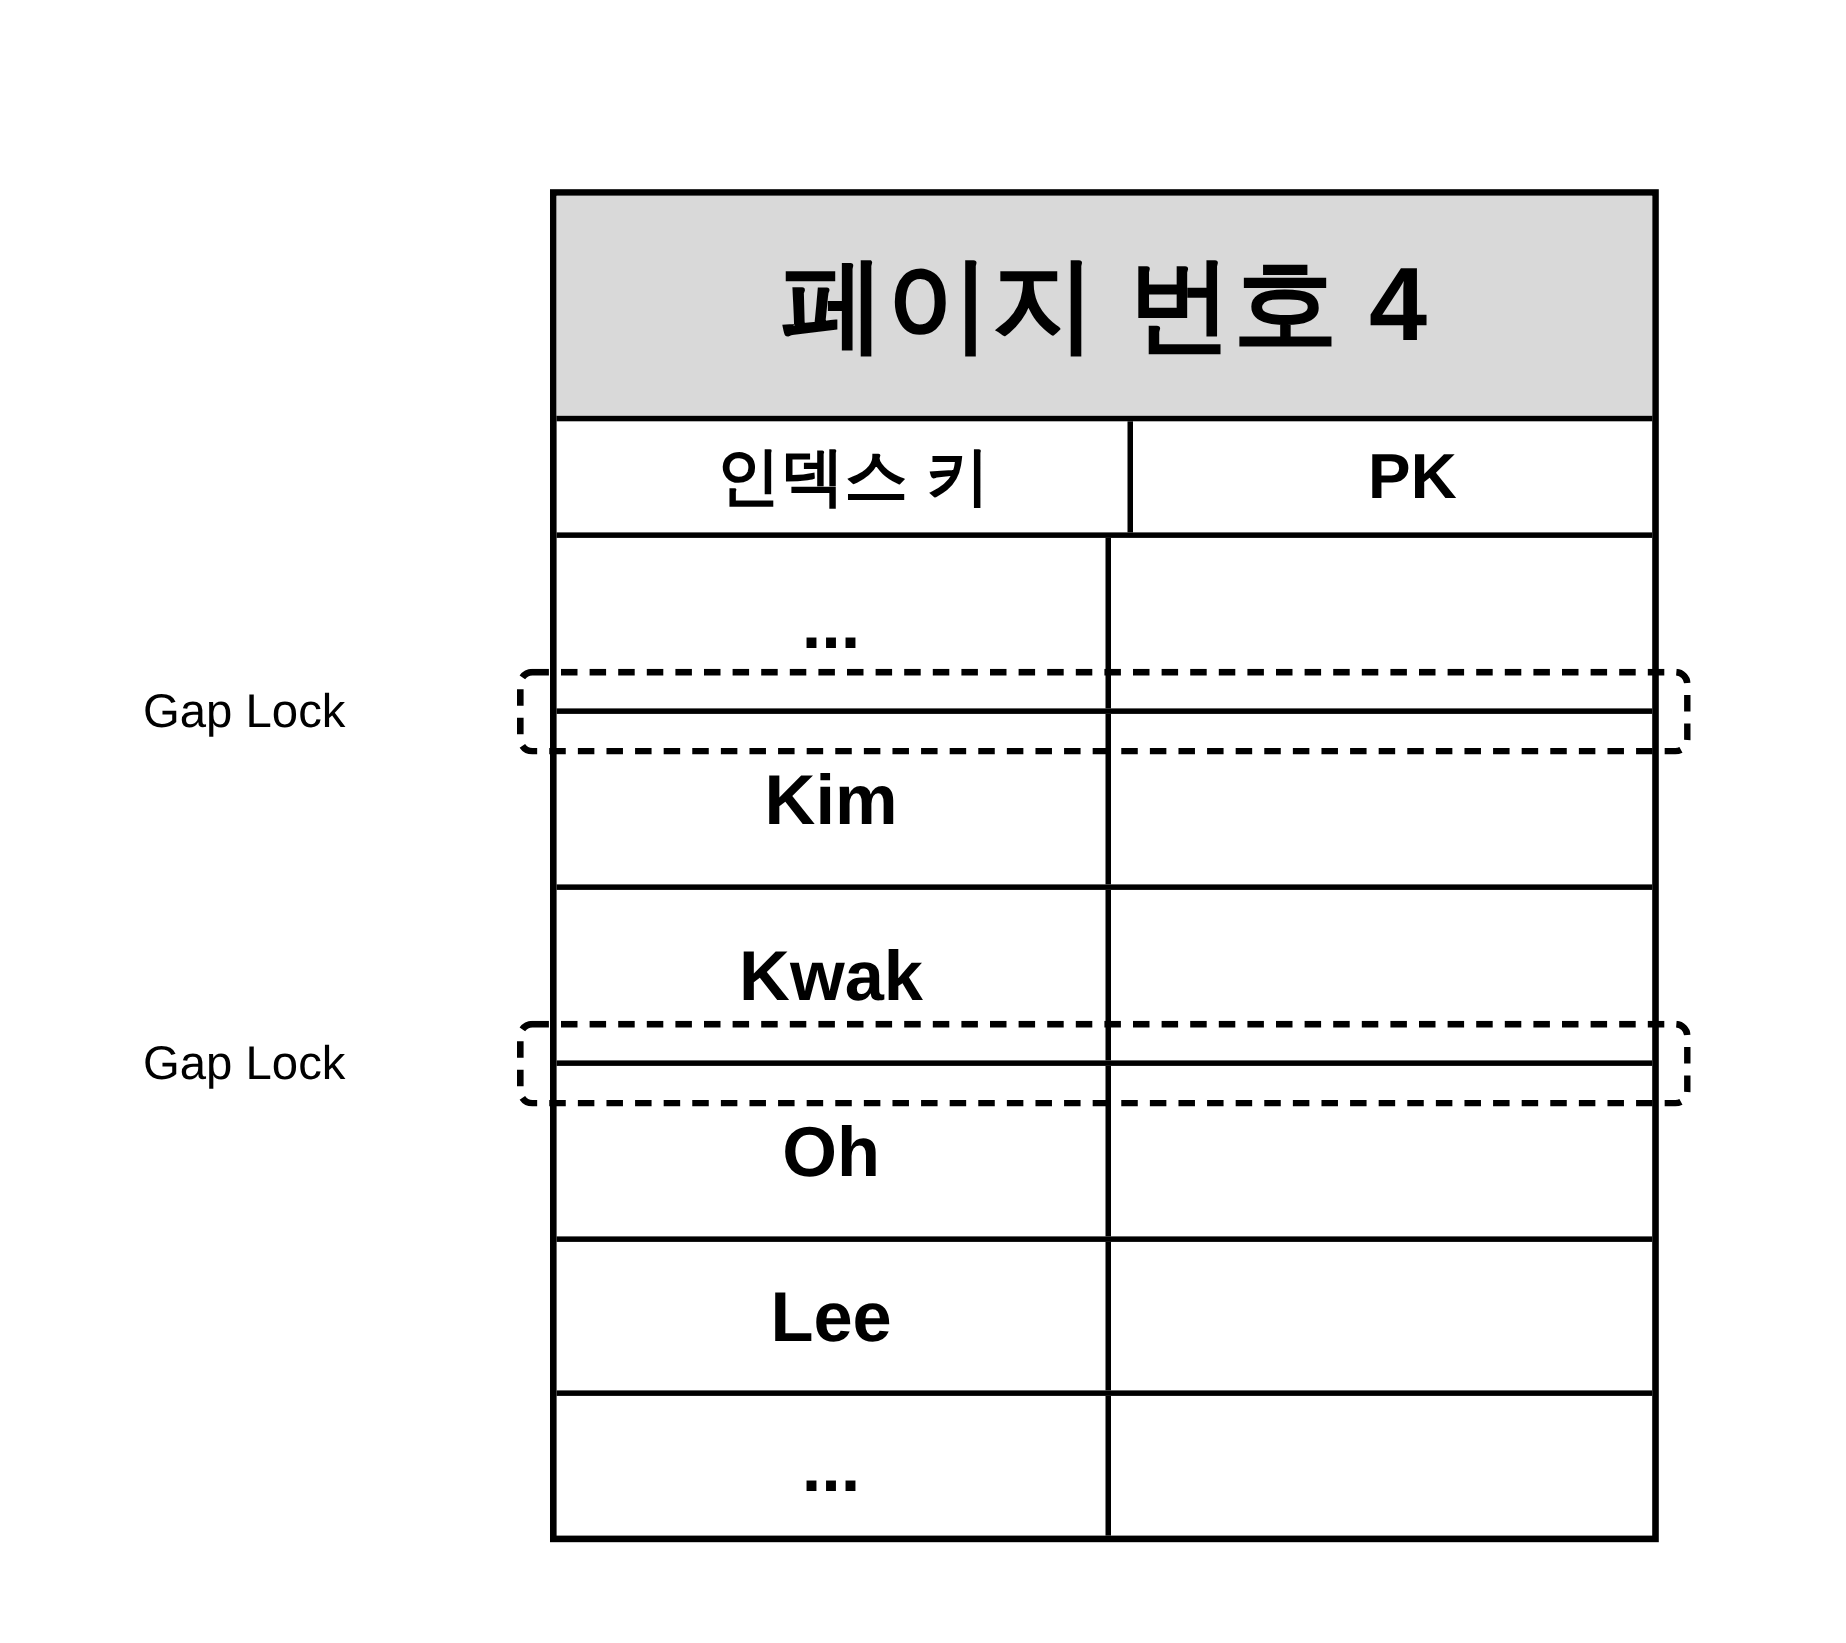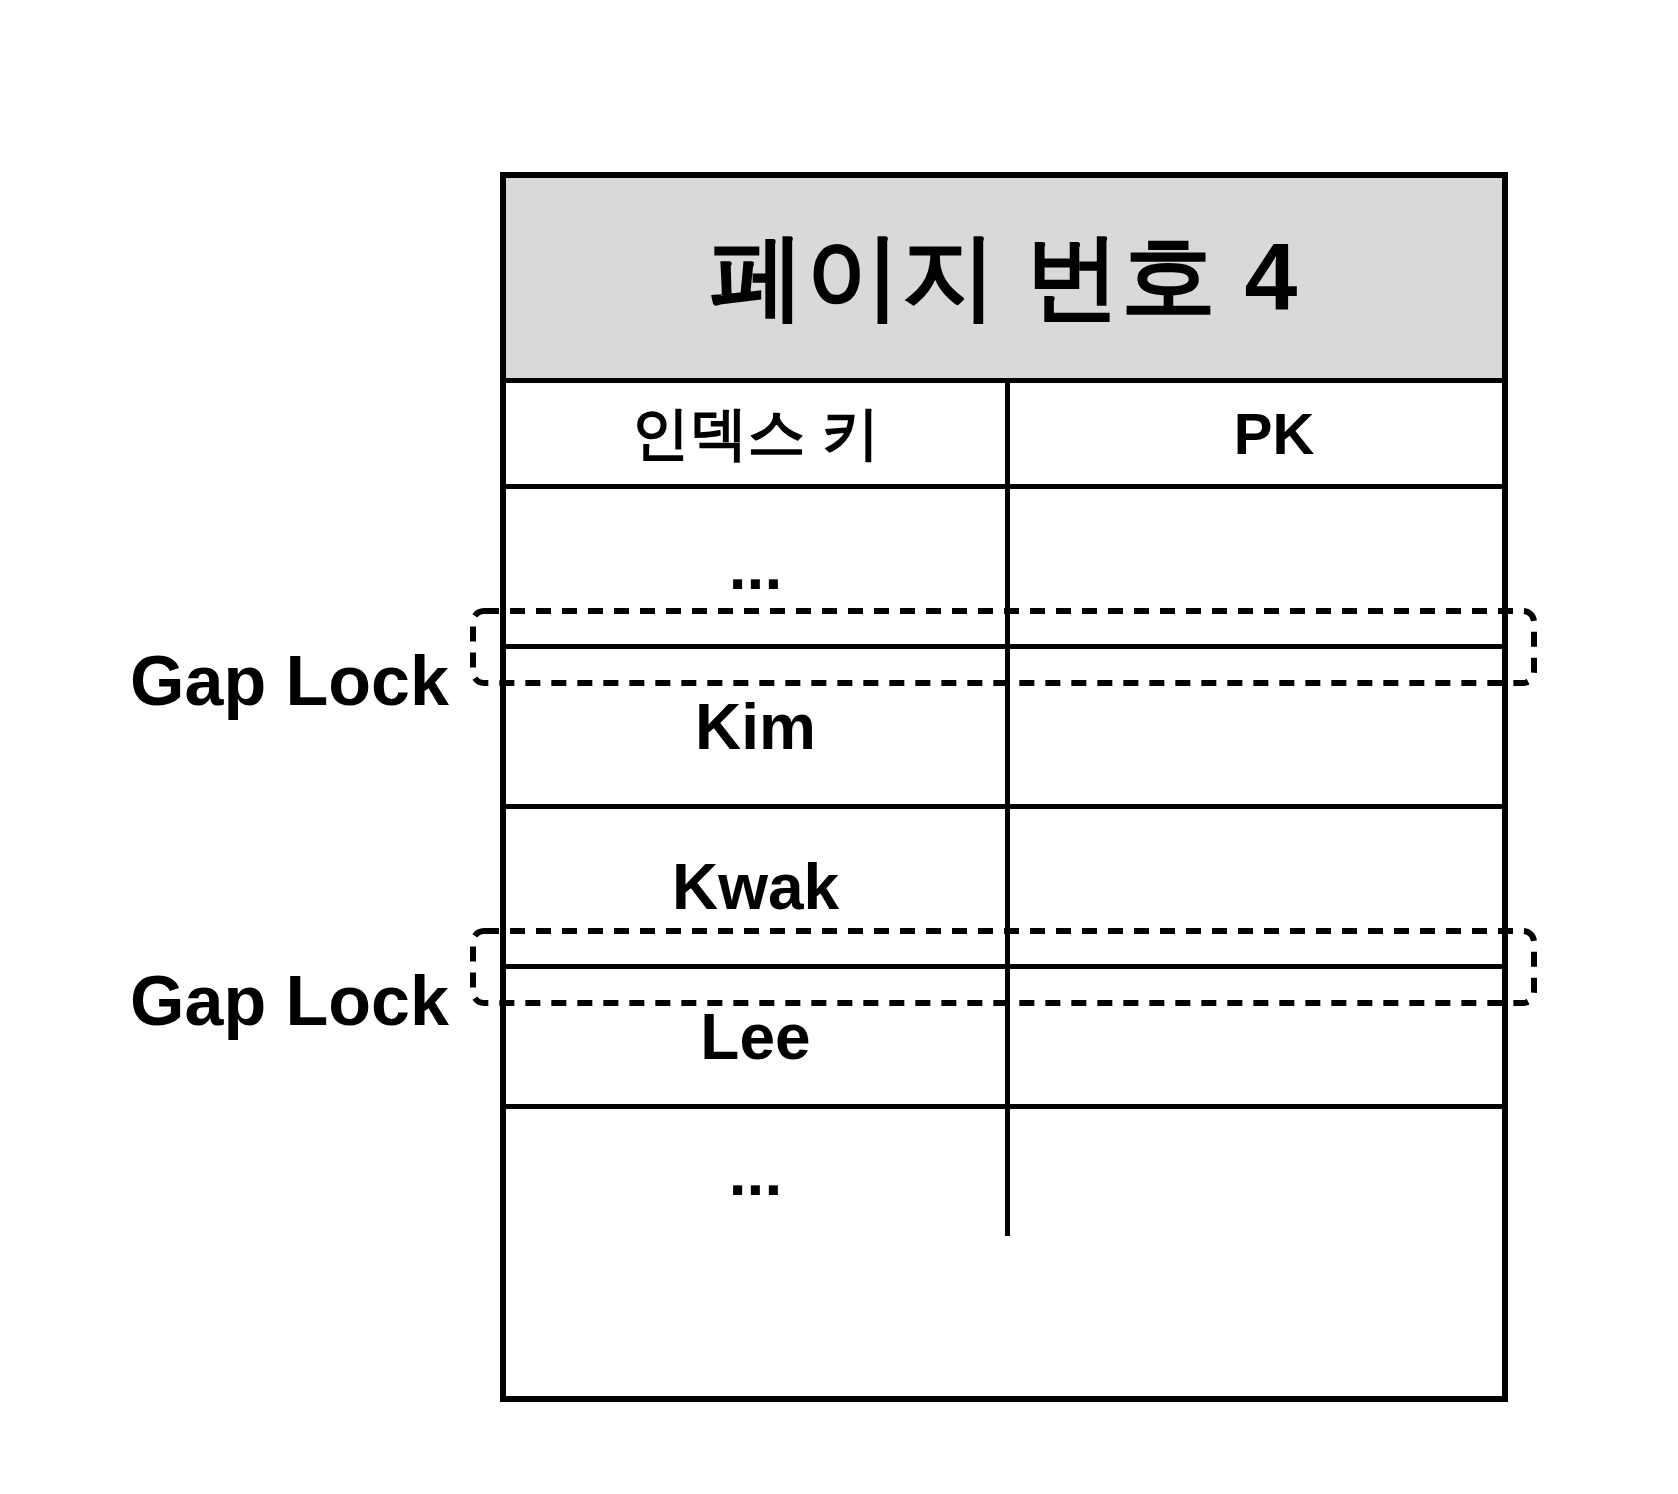--- a/index.html
+++ b/index.html
@@ -23,21 +23,21 @@
     background:#fff;
   }
   .t-row{display:flex;box-sizing:border-box;flex:0 0 auto;}
   .t-row + .t-row{border-top:5px solid #000;}
 
   .title-row{height:200px;background:#d9d9d9;align-items:center;justify-content:center;}
   .title-row .title-text{
     font-size:95px;font-weight:bold;letter-spacing:1px;
   }
 
-  .head-row{height:106px;}
+  .head-row{height:106px;padding-left:20px;}
   .body-row{height:160px;}
   .body-row.r5{height:140px;gap:12px;}
   .body-row.r6{height:132px;}
 
   .cell{
     box-sizing:border-box;
     display:flex;align-items:center;justify-content:center;
   }
   .cell.c1{width:504px;border-right:5px solid #000;}
   .cell.c2{flex:1;margin-left:36px;}
@@ -46,22 +46,22 @@
   .body-row .cell{font-size:64px;font-weight:bold;}
 
   
   .gap-box{position:absolute;left:470px;width:1067px;height:78px;pointer-events:none;}
   .gap-box.top{top:608px;}
   .gap-box.bottom{top:928px;}
 
   
   .lock-label{
     position:absolute;
-    font-size:70px;font-weight:bold;
-    line-height:72px;white-space:nowrap;margin-top:34px;
+    font-size:43px;font-weight:normal;
+    line-height:72px;white-space:nowrap;
   }
   .lock-label.gap1{left:130px;top:611px;}
   .lock-label.record{left:26px;top:771px;}
   .lock-label.gap2{left:130px;top:931px;}
 </style>
 </head>
 <body>
 
 <div class="canvas">
 
@@ -87,20 +87,24 @@
     <div class="t-row body-row r3">
       <div class="cell c1">Kim</div>
       <div class="cell c2"></div>
     </div>
 
     <div class="t-row body-row r2">
       <div class="cell c1">Kwak</div>
       <div class="cell c2"></div>
     </div>
 
+    <div class="t-row body-row r4">
+      <div class="cell c1">Oh</div>
+      <div class="cell c2"></div>
+    </div>
 
     <div class="t-row body-row r5">
       <div class="cell c1">Lee</div>
       <div class="cell c2"></div>
     </div>
 
     <div class="t-row body-row r6">
       <div class="cell c1">...</div>
       <div class="cell c2"></div>
     </div>

